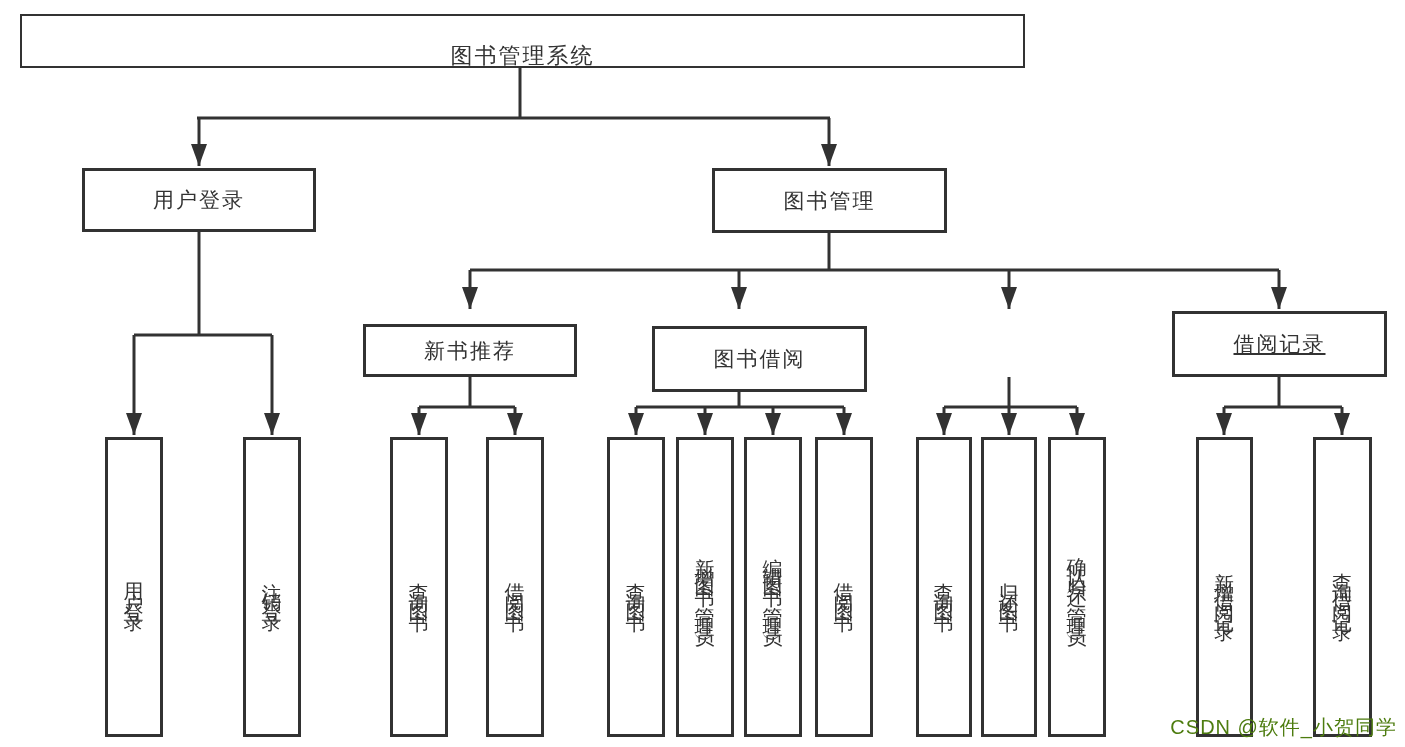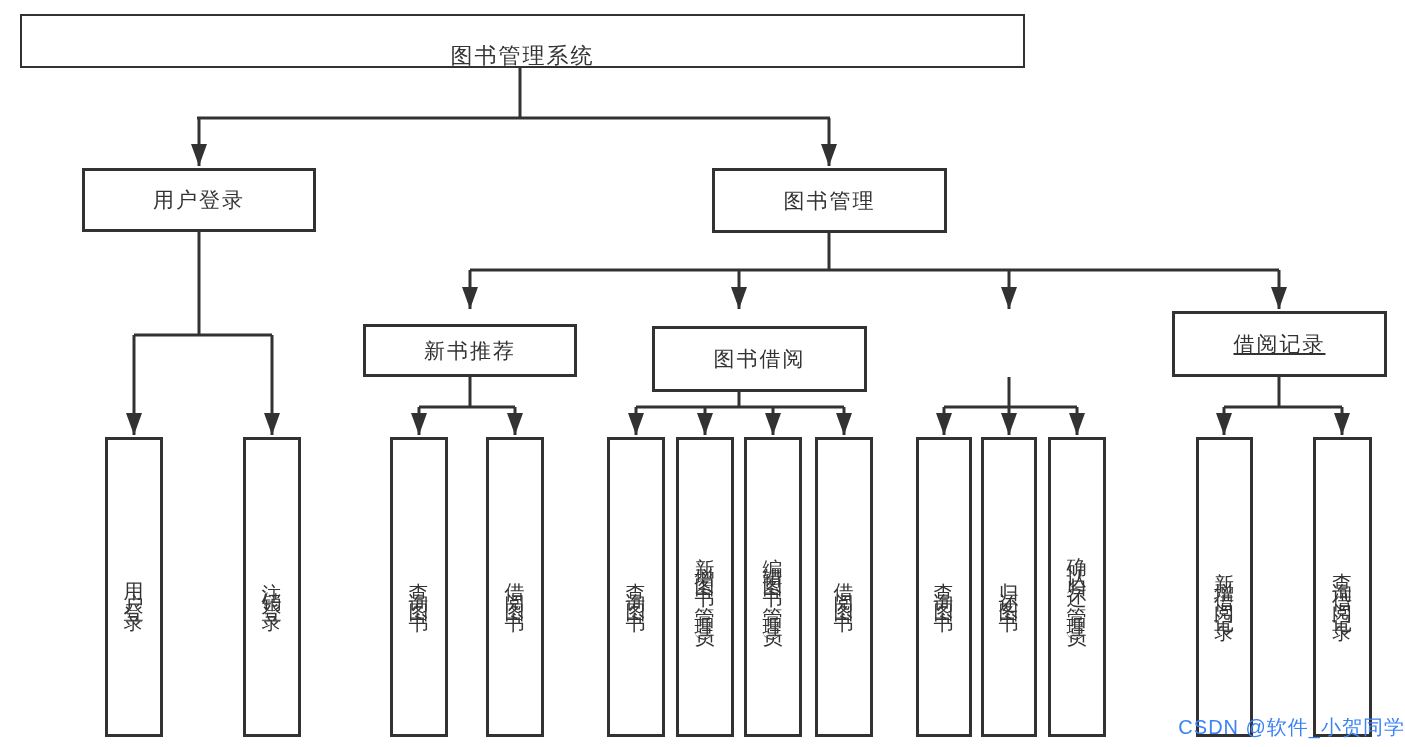--- a/index.html
+++ b/index.html
@@ -71,24 +71,24 @@
   #lf-6  { left: 676px; }
   #lf-7  { left: 744px; }
   #lf-8  { left: 815px; }
   #lf-9  { left: 916px; width: 56px; }
   #lf-10 { left: 981px; width: 56px; }
   #lf-11 { left: 1048px; }
   #lf-12 { left: 1196px; width: 57px; }
   #lf-13 { left: 1313px; width: 59px; }
   .watermark {
     position: absolute;
-    right: 0;
+    right: 8px;
     top: 714px;
     font-size: 20px;
-    color: #3b82f6;
+    color: #4d7c0f;
     letter-spacing: 1px;
     white-space: nowrap;
   }
 </style>
 </head>
 <body>
 
 <div class="canvas">
 
   <svg class="connectors" xmlns="http://www.w3.org/2000/svg">

